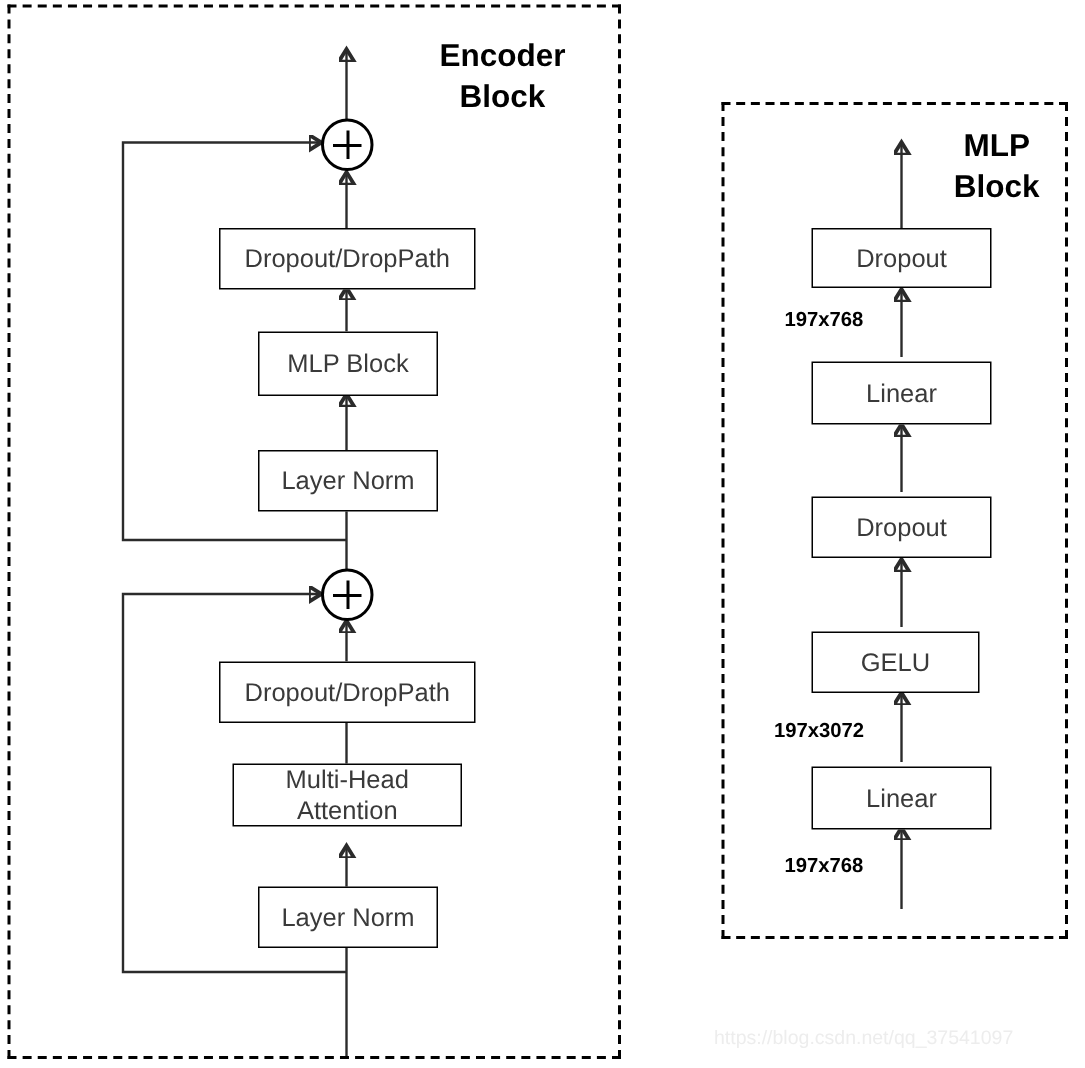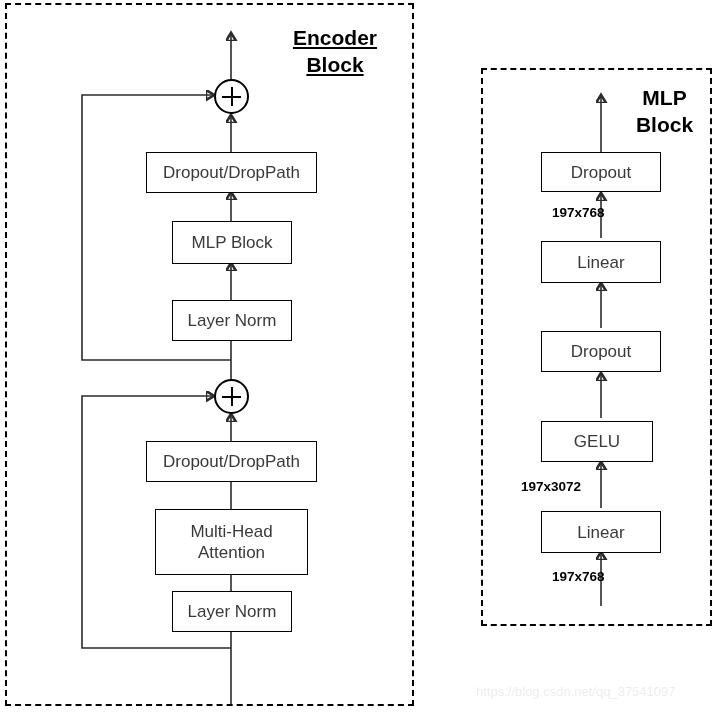--- a/index.html
+++ b/index.html
@@ -75,21 +75,20 @@
     stroke: #2b2b2b;
     stroke-width: 1.6px;
     fill: none;
   }
   .dim-label {
     position: absolute;
     font-size: 13.5px;
     font-weight: bold;
     color: #000000;
     white-space: nowrap;
-    margin-left: 29px;
   }
   .watermark {
     position: absolute;
     font-size: 13px;
     color: #ededed;
     white-space: nowrap;
   }
 </style>
 </head>
 <body>
@@ -128,62 +127,62 @@
     <line x1="601" y1="606" x2="601" y2="553" marker-end="url(#arrow)"></line>
     <line x1="601" y1="508" x2="601" y2="463" marker-end="url(#arrow)"></line>
     <line x1="601" y1="418" x2="601" y2="374" marker-end="url(#arrow)"></line>
     <line x1="601" y1="328" x2="601" y2="284" marker-end="url(#arrow)"></line>
     <line x1="601" y1="238" x2="601" y2="194" marker-end="url(#arrow)"></line>
     <line x1="601" y1="152" x2="601" y2="96" marker-end="url(#arrow)"></line>
   </svg>
 
   <div class="dashed-group" style="left:5px; top:3px; width:409px; height:703px;"></div>
 
-  <div class="group-title" style="left:262px; top:24px; width:146px;text-decoration:underline;">Encoder
+  <div class="group-title" style="left:262px; top:24px; width:146px;">Encoder
 Block</div>
 
   <div class="op-circle" style="left:214px; top:79px; width:35px; height:35px;">
     <span class="plus-h"></span>
     <span class="plus-v"></span>
   </div>
 
   <div class="node-box" style="left:146px; top:152px; width:171px; height:41px;">Dropout/DropPath</div>
 
   <div class="node-box" style="left:172px; top:221px; width:120px; height:43px;">MLP Block</div>
 
   <div class="node-box" style="left:172px; top:300px; width:120px; height:41px;">Layer Norm</div>
 
   <div class="op-circle" style="left:214px; top:379px; width:35px; height:35px;">
     <span class="plus-h"></span>
     <span class="plus-v"></span>
   </div>
 
   <div class="node-box" style="left:146px; top:441px; width:171px; height:41px;">Dropout/DropPath</div>
 
-  <div class="node-box" style="left:155px; top:509px; width:153px; height:66px;">Multi-Head
+  <div class="node-box" style="left:155px; top:509px; width:153px; height:42px;">Multi-Head
 Attention</div>
 
   <div class="node-box" style="left:172px; top:591px; width:120px; height:41px;">Layer Norm</div>
 
   <div class="dashed-group" style="left:481px; top:68px; width:231px; height:558px;"></div>
 
   <div class="group-title" style="left:612px; top:84px; width:105px;">MLP
 Block</div>
 
   <div class="node-box" style="left:541px; top:152px; width:120px; height:40px;">Dropout</div>
 
   <div class="dim-label" style="left:523px; top:205px;">197x768</div>
 
   <div class="node-box" style="left:541px; top:241px; width:120px; height:42px;">Linear</div>
 
   <div class="node-box" style="left:541px; top:331px; width:120px; height:41px;">Dropout</div>
 
   <div class="node-box" style="left:541px; top:421px; width:112px; height:41px;">GELU</div>
 
-  <div class="dim-label" style="left:492px; top:479px;">197x3072</div>
+  <div class="dim-label" style="left:516px; top:479px;">197x3072</div>
 
   <div class="node-box" style="left:541px; top:511px; width:120px; height:42px;">Linear</div>
 
   <div class="dim-label" style="left:523px; top:569px;">197x768</div>
 
   <div class="watermark" style="left:476px; top:684px;">https://blog.csdn.net/qq_37541097</div>
 
 </div>
 
 </body></html>

